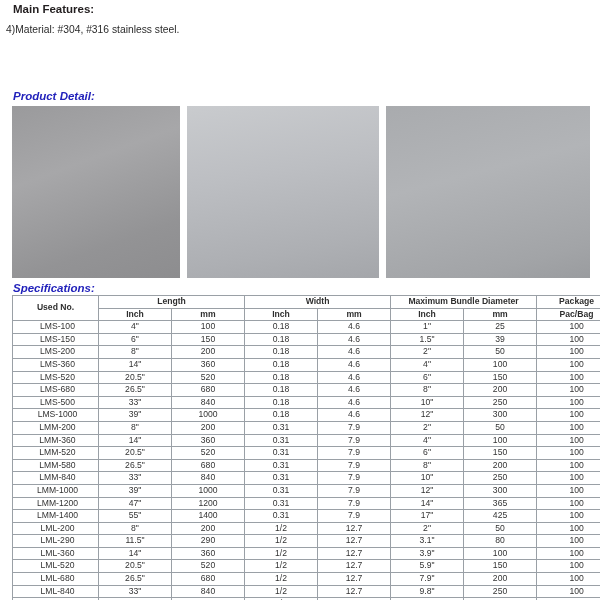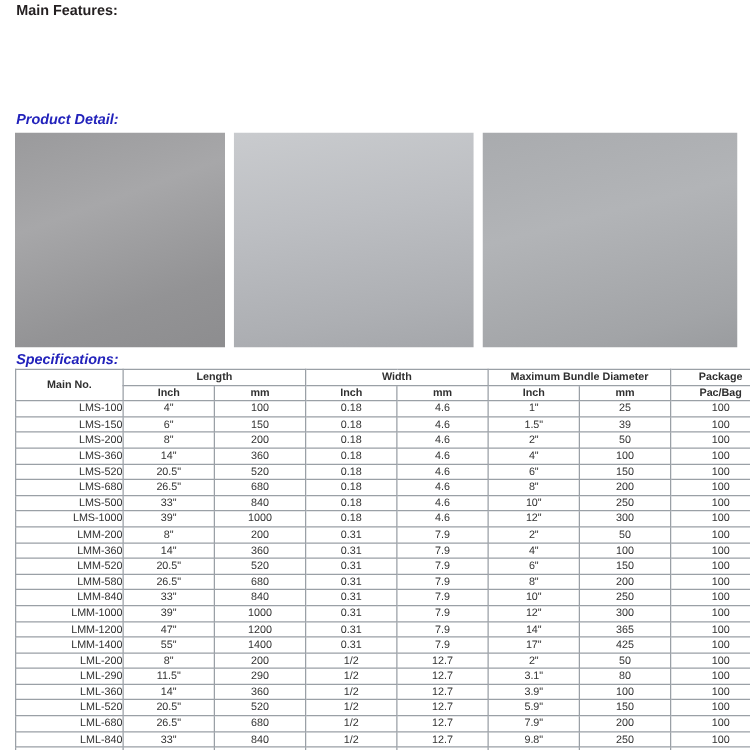--- a/index.html
+++ b/index.html
@@ -109,21 +109,21 @@
     font-weight: normal;
     overflow: hidden;
     white-space: nowrap;
   }
   table.spec th {
     font-weight: bold;
     color: #2f2f2f;
     background: #ffffff;
   }
   table.spec td.size-cell {
-    text-align: right;
+    text-align: center;
     padding-left: 4px;
   }
   table.spec th.size-head {
     text-align: center;
   }
   .col-size { width: 86px; }
   .col-len-in { width: 73px; }
   .col-len-mm { width: 73px; }
   .col-wid-in { width: 73px; }
   .col-wid-mm { width: 73px; }
@@ -132,20 +132,21 @@
   .col-pkg  { width: 80px; }
 </style>
 </head>
 <body>
 
 <div class="page">
 
   <div class="section-heading heading-dark h-main">Main Features:</div>
 
   <div class="features">
+    <div class="feature-line">4)Material: #304, #316 stainless steel.</div>
   </div>
 
   <div class="section-heading heading-blue h-detail">Product Detail:</div>
 
   <div class="image-row">
 
     <div class="photo photo-1">
       <div class="bg-grad-a"></div>
       <svg width="168" height="172" viewBox="0 0 168 172">
         <defs>
@@ -259,21 +260,21 @@
           <col class="col-len-in">
           <col class="col-len-mm">
         <col class="col-wid-in">
           <col class="col-wid-mm">
         <col class="col-dia-in">
           <col class="col-dia-mm">
           <col class="col-pkg">
       </colgroup>
       <thead>
         <tr>
-          <th class="size-head" rowspan="2">Main No.</th>
+          <th class="size-head" rowspan="2">Used No.</th>
           <th colspan="2">Length</th>
           <th colspan="2">Width</th>
           <th colspan="2">Maximum Bundle Diameter</th>
           <th>Package</th>
         </tr>
         <tr>
           <th>Inch</th>
           <th>mm</th>
           <th>Inch</th>
           <th>mm</th>

